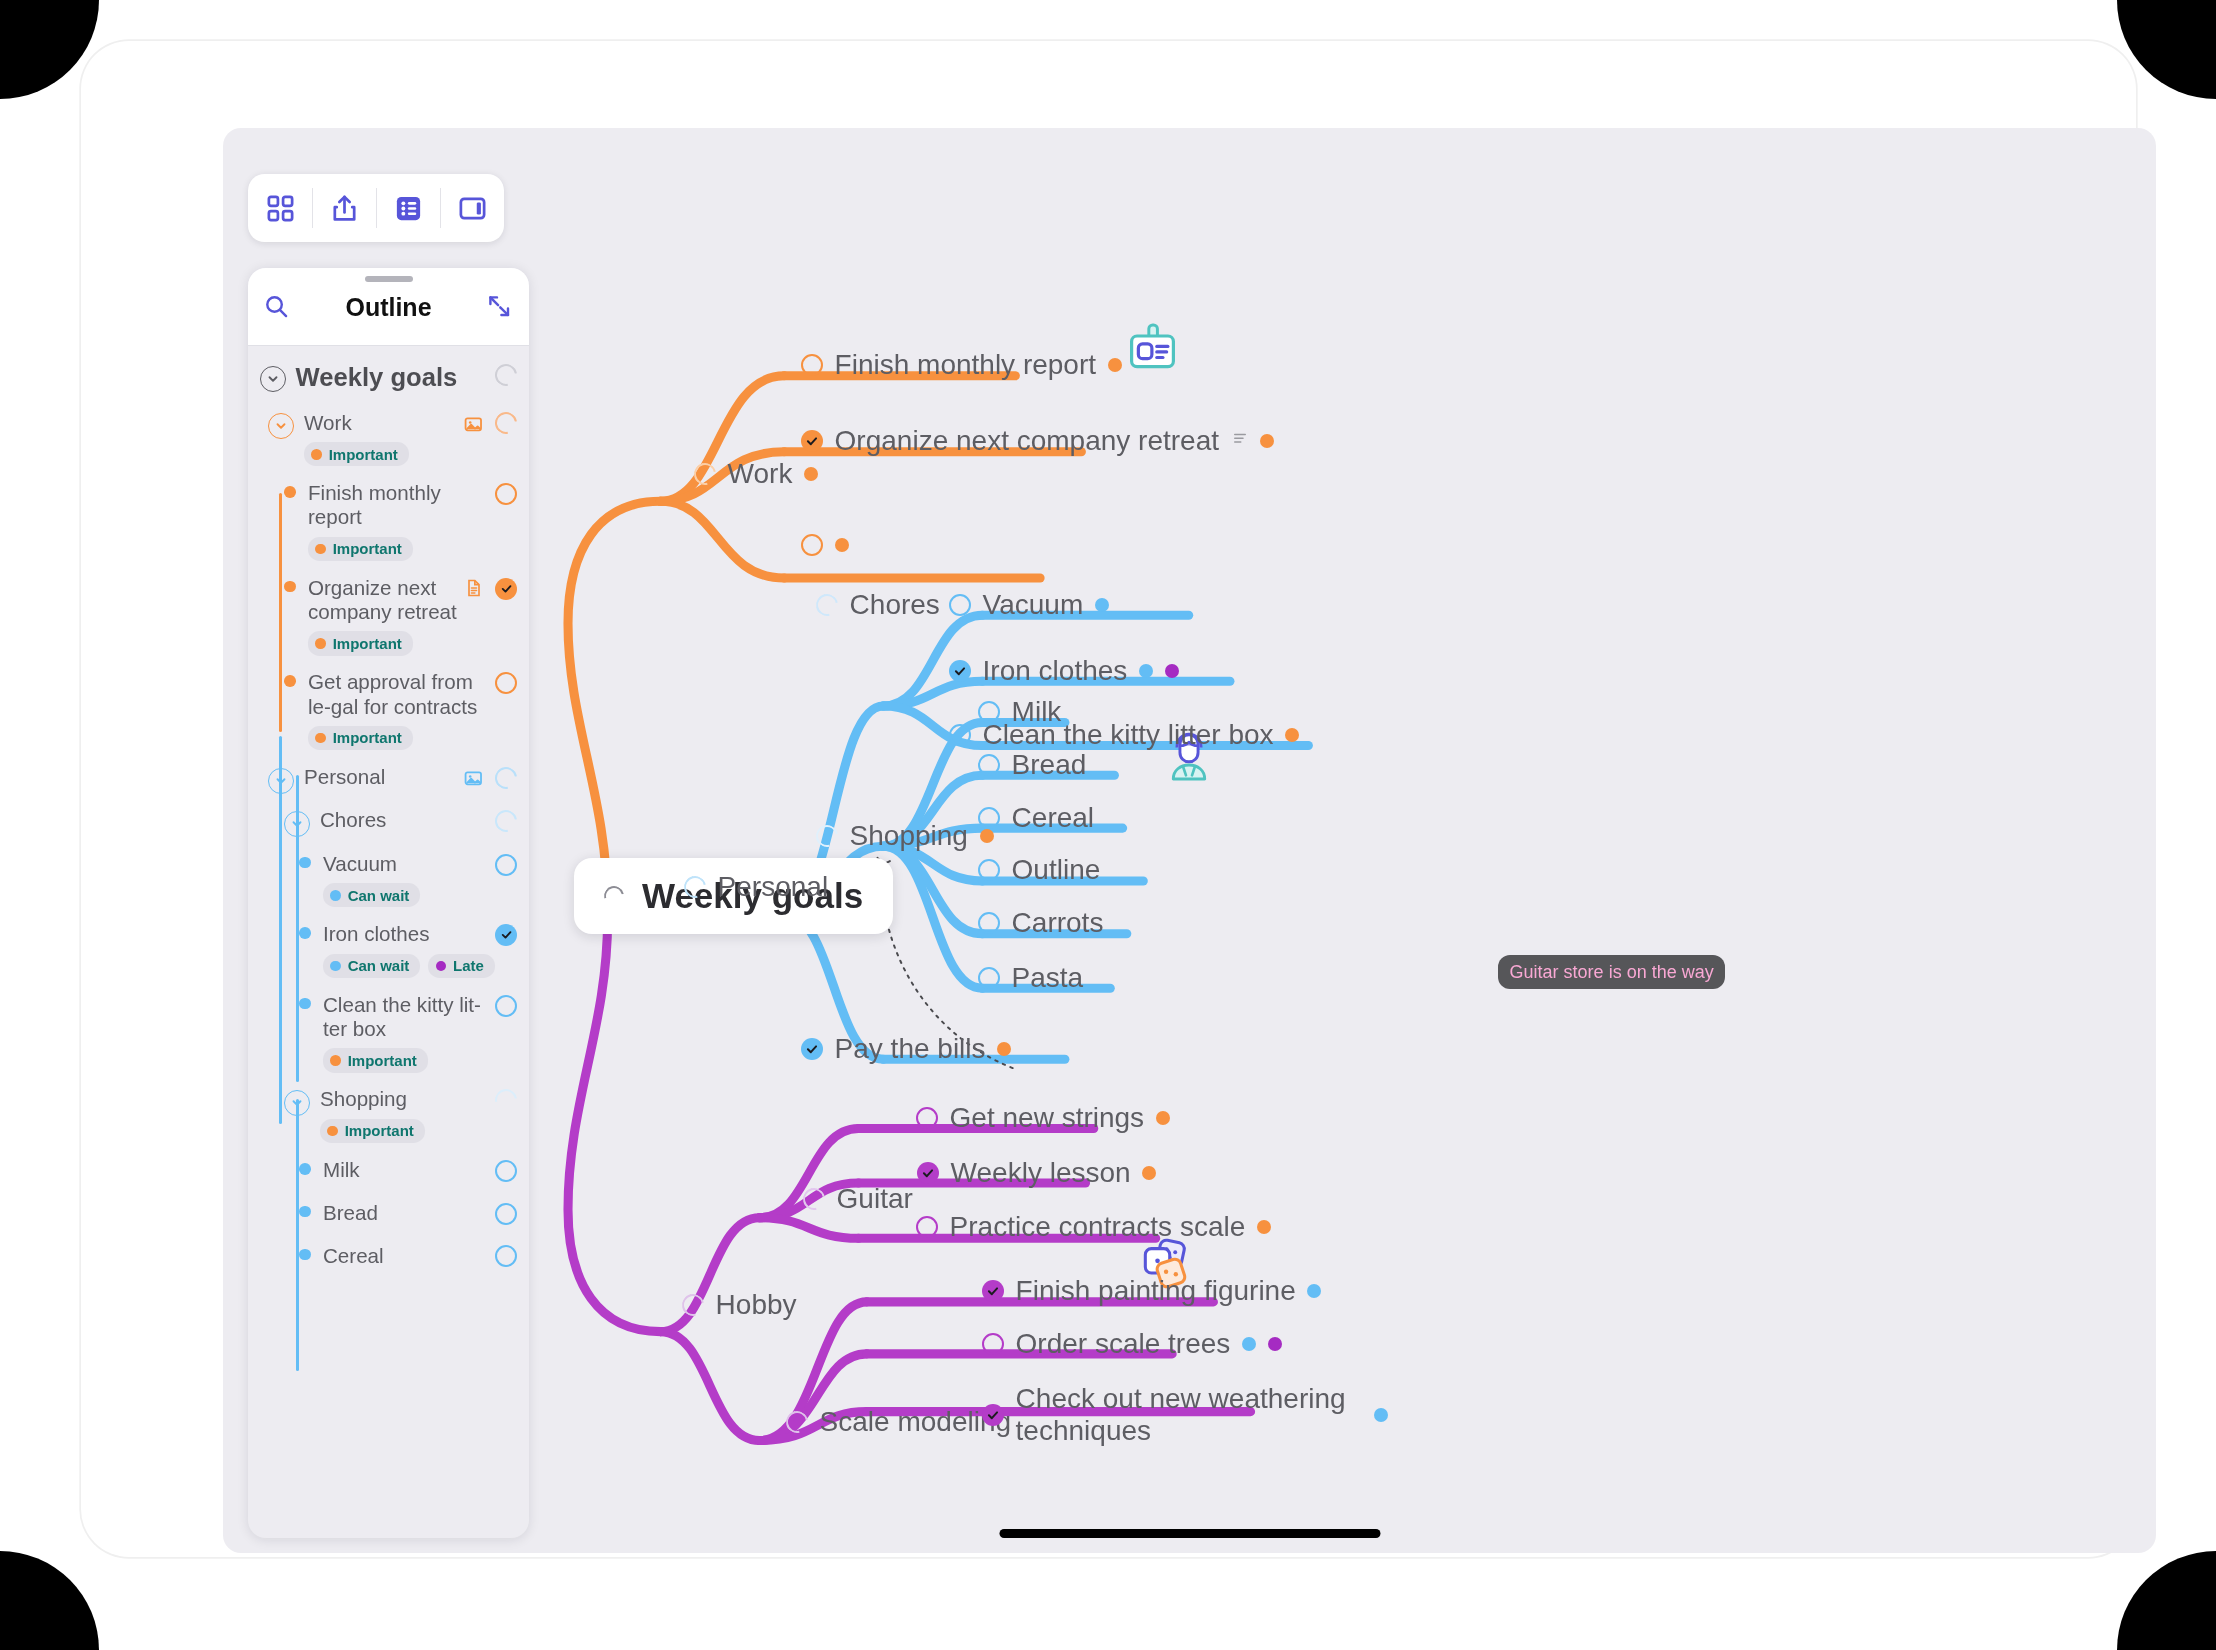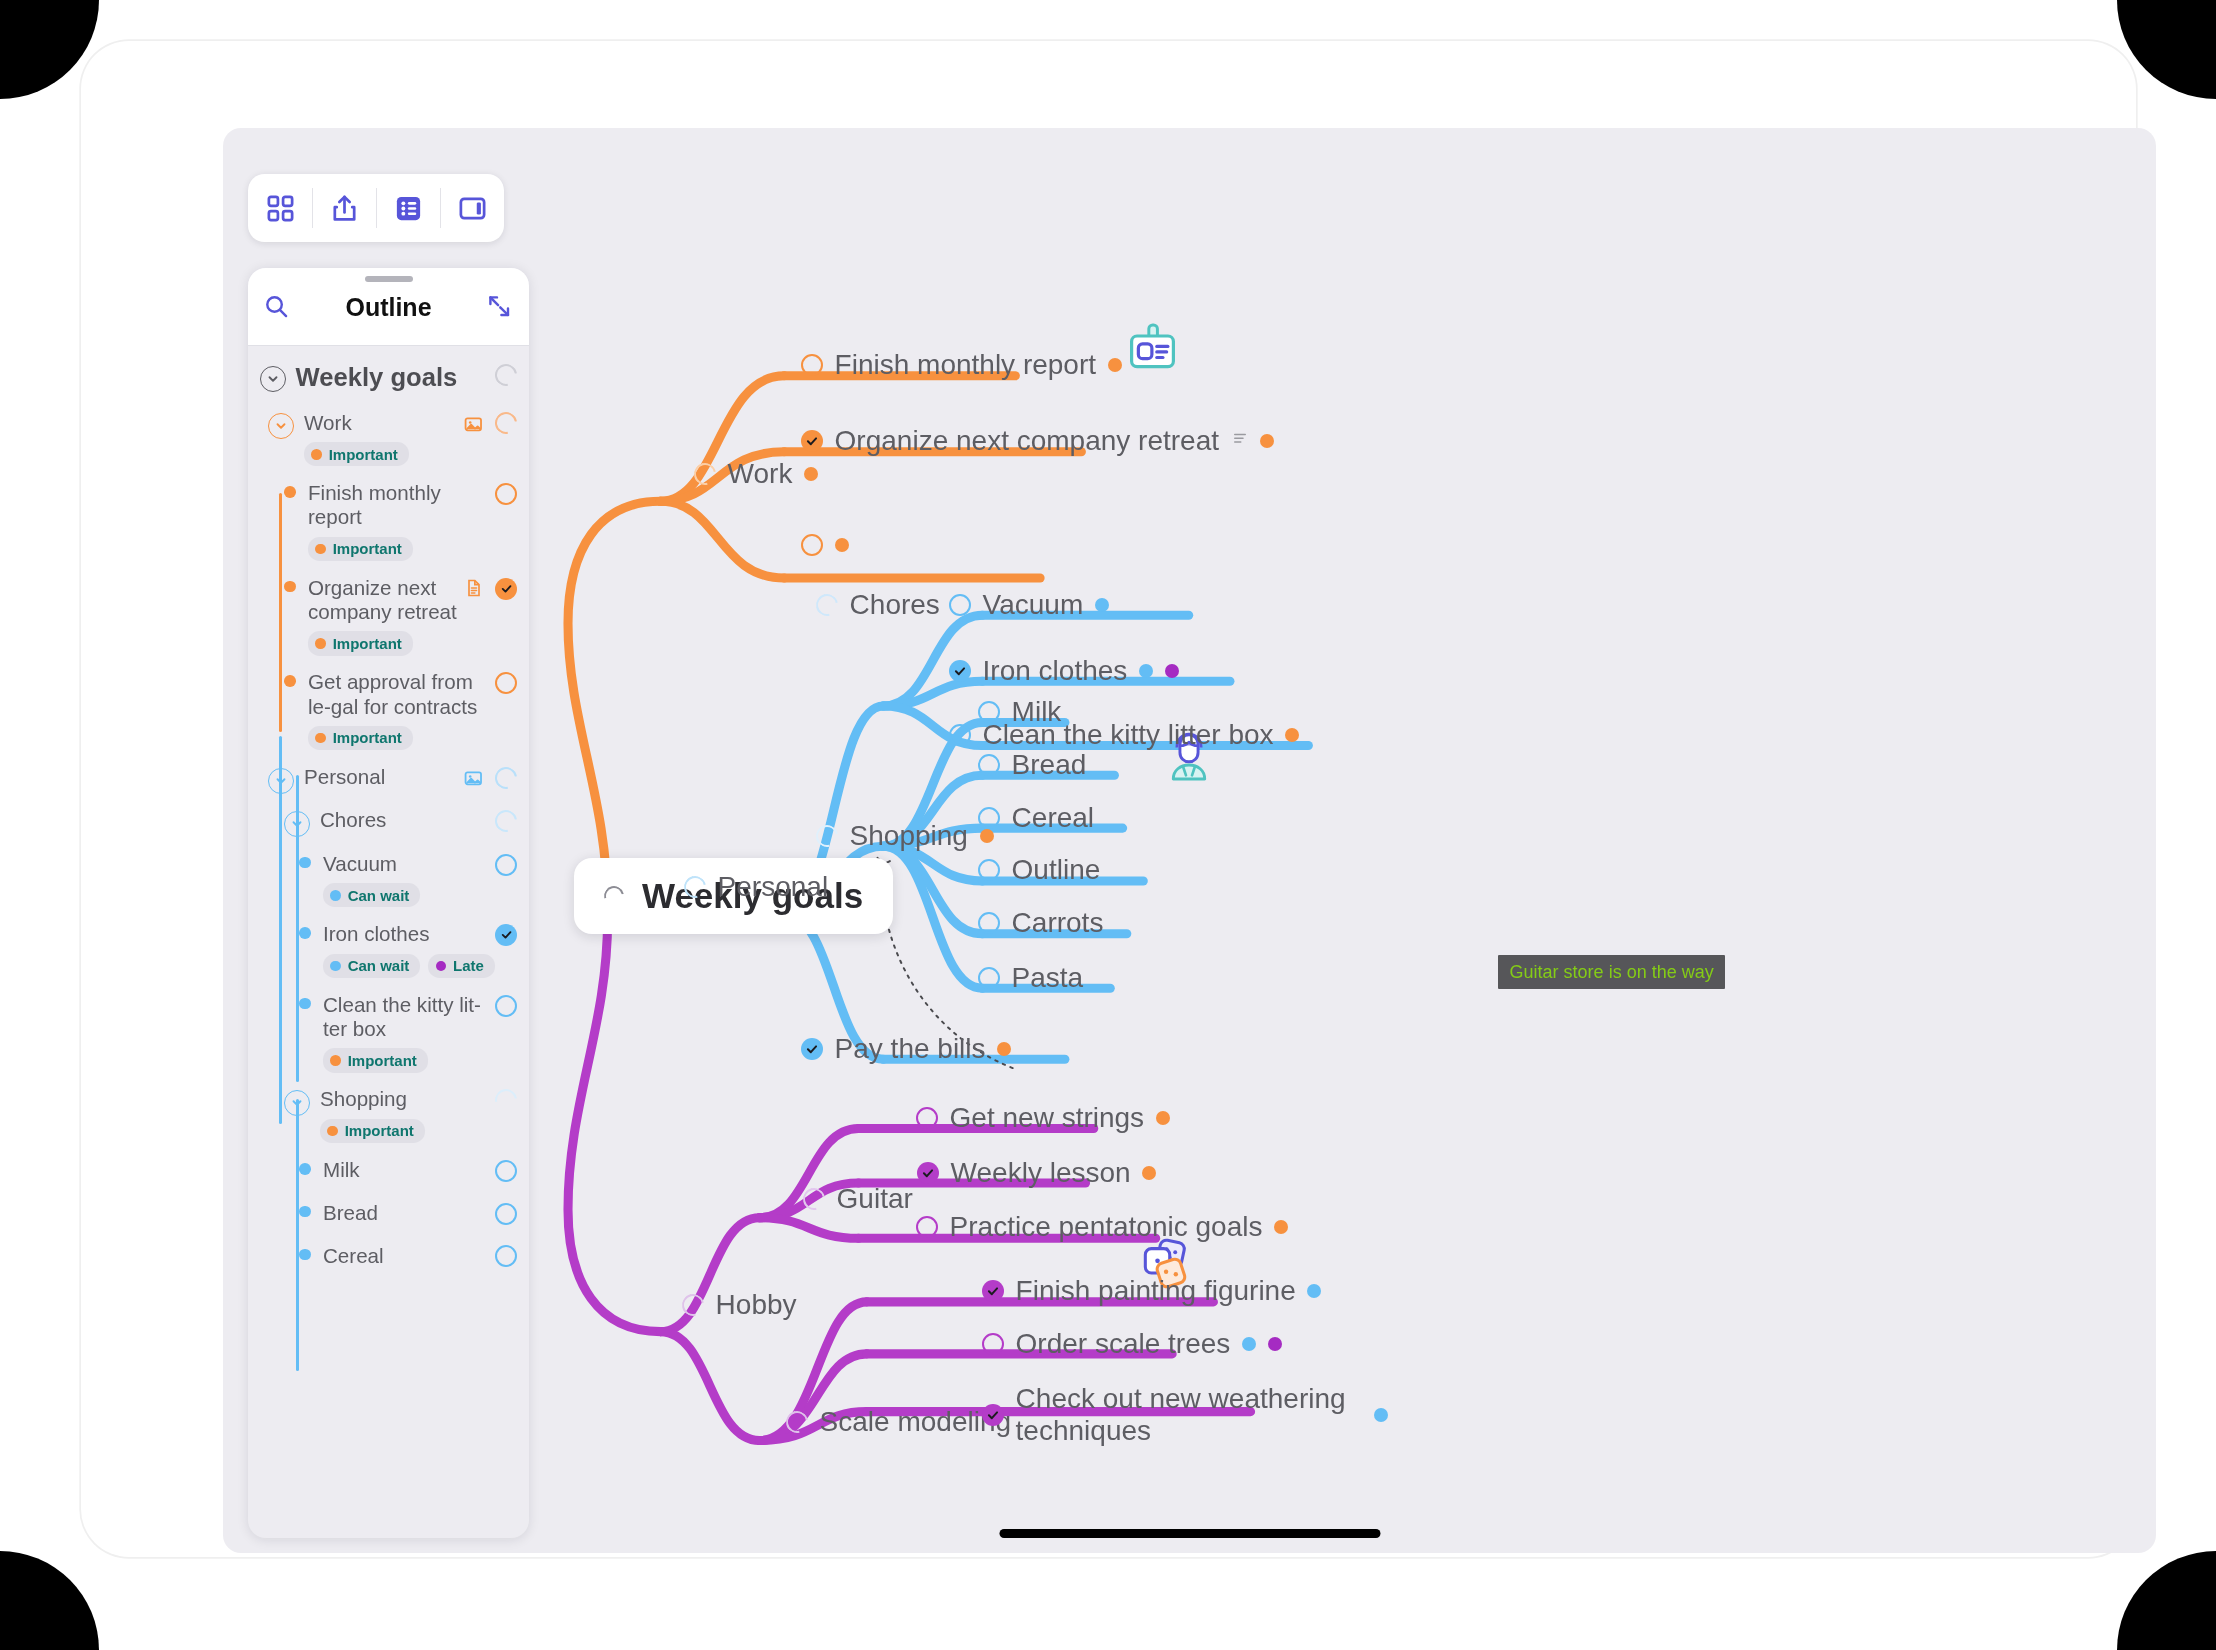--- a/index.html
+++ b/index.html
@@ -73,21 +73,21 @@
   .node .lab.two{white-space:normal;width:347px;}
   .mring{width:22px;height:22px;border-radius:50%;box-sizing:border-box;border:2.9px solid #cfcfd6;flex:0 0 auto;}
   .mring.part{border-right-color:transparent;transform:rotate(32deg);}
   .mring.part2{border-right-color:transparent;border-bottom-color:transparent;transform:rotate(32deg);}
   .mring.done{border:none;display:flex;align-items:center;justify-content:center;}
   .tag{width:14px;height:14px;border-radius:50%;flex:0 0 auto;}
   .central{position:absolute;background:#fff;border-radius:18px;padding:18px 30px;display:flex;align-items:center;gap:18px;
            box-shadow:0 2.5px 11.6px rgba(20,20,40,.13);}
   .central .lab{font-size:35px;font-weight:700;color:#2c2c30;}
   .icon-badge{position:absolute;}
-  .tooltip{position:absolute;background:#565659;color:#84cc16;font-size:18px;border-radius:1px;padding:6.6px 11.6px;white-space:nowrap;text-align:center;}
+  .tooltip{position:absolute;background:#565659;color:#f9a8d4;font-size:18px;border-radius:12px;padding:6.6px 11.6px;white-space:nowrap;text-align:center;}
   .home-ind{position:absolute;left:50%;transform:translateX(-50%);bottom:15px;width:381px;height:9px;background:#000;border-radius:5.8px;}
 </style>
 </head>
 <body>
 
 <div id="root">
   <div class="corner c-tl"></div>
   <div class="corner c-tr"></div>
   <div class="corner c-bl"></div>
   <div class="corner c-br"></div>
@@ -535,21 +535,21 @@
               <span class="mring done" style="background:#b43cc8">
                 <svg width="14" height="14" viewBox="0 0 24 24" fill="none" stroke="#1b1b1f" stroke-width="3.4" stroke-linecap="round" stroke-linejoin="round">
                   <path d="M5 12.5l5 5 9-10"></path>
                 </svg>
               </span>
               <span class="lab" style="">Weekly lesson</span>
               <span class="tag" style="background:#f7913f"></span>
             </div>
             <div class="node" style="left: 693px; top: 1083px;">
               <span class="mring" style="border-color:#b43cc8"></span>
-              <span class="lab" style="">Practice pentatonic goals</span>
+              <span class="lab" style="">Practice contracts scale</span>
               <span class="tag" style="background:#f7913f"></span>
             </div>
             <div class="node" style="left: 759px; top: 1147px;">
               <span class="mring done" style="background:#b43cc8">
                 <svg width="14" height="14" viewBox="0 0 24 24" fill="none" stroke="#1b1b1f" stroke-width="3.4" stroke-linecap="round" stroke-linejoin="round">
                   <path d="M5 12.5l5 5 9-10"></path>
                 </svg>
               </span>
               <span class="lab" style="">Finish painting figurine</span>
               <span class="tag" style="background:#63bdf5"></span>

